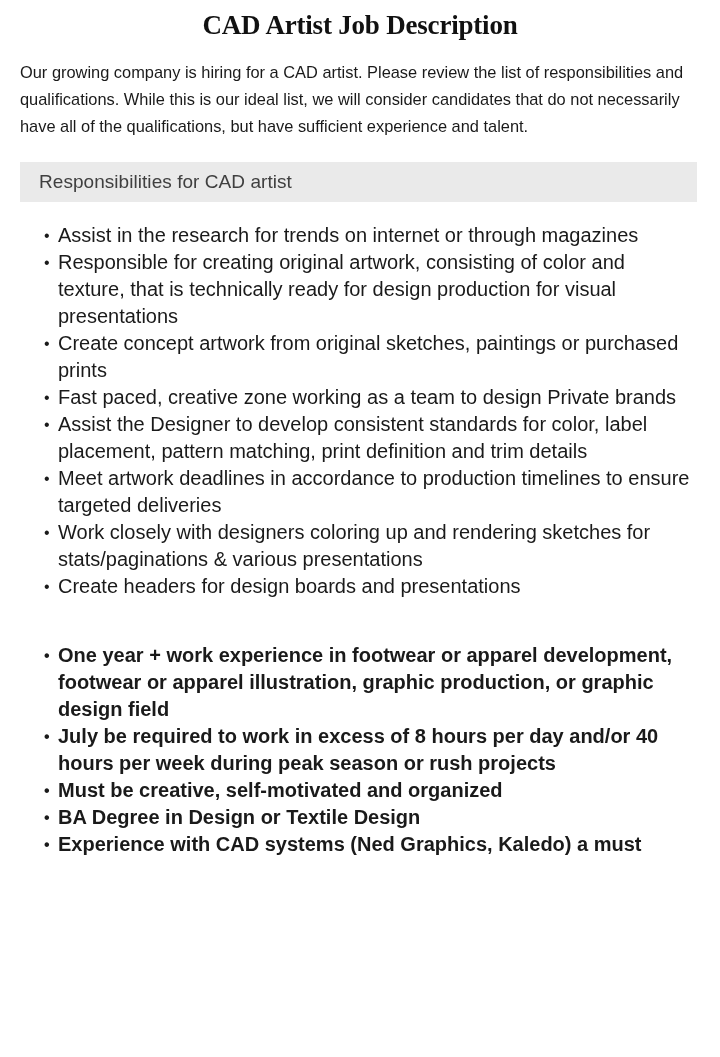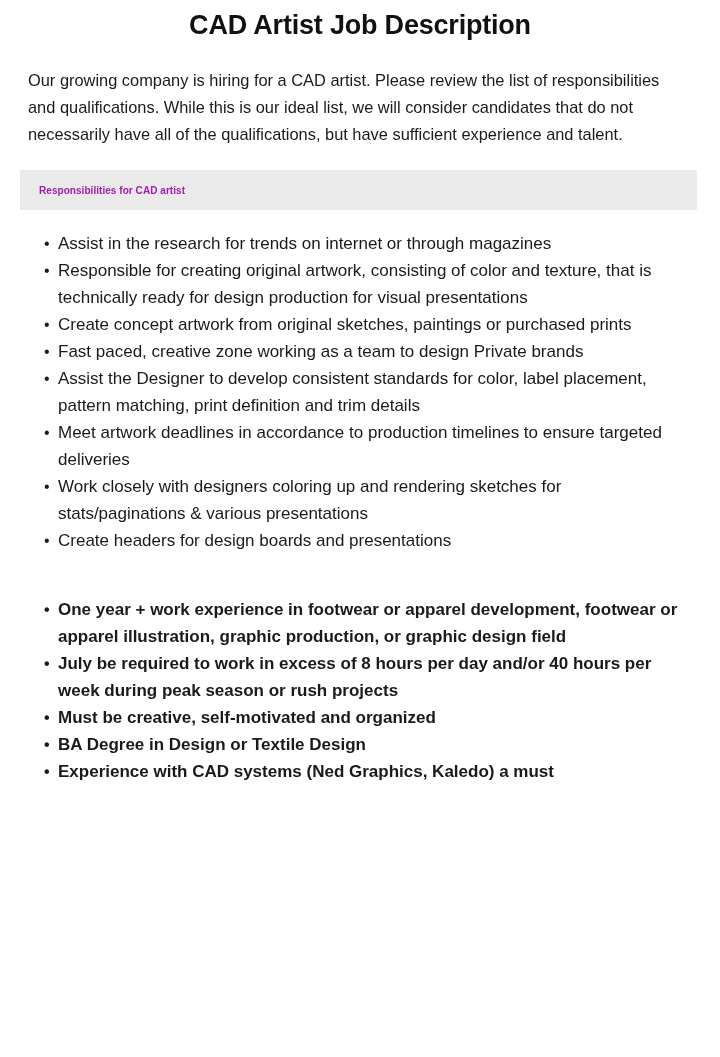--- a/index.html
+++ b/index.html
@@ -22,54 +22,55 @@
   }
   .doc-title {
     font-size: 27px;
     font-weight: bold;
     text-align: center;
     letter-spacing: -0.2px;
     margin: 0;
     padding: 8px 20px 0 20px;
     line-height: 34px;
     color: #111111;
+    font-family: Liberation Serif, serif;
   }
   .intro {
-    margin: 8px;
+    margin: 0;
     padding: 17px 23px 0 20px;
     font-size: 16.4px;
     line-height: 27px;
     color: #1a1a1a;
   }
   .section {
     margin-top: 22px;
   }
   .section-header {
     margin: 0 23px 0 20px;
     background: #eaeaea;
     height: 40px;
     display: flex;
     align-items: center;
     padding: 0 0 0 19px;
     box-sizing: border-box;
   }
   .section-header-label {
-    font-size: 10px;
-    font-weight: 700;
-    color: #a21caf;
+    font-size: 19px;
+    font-weight: 400;
+    color: #404040;
     letter-spacing: 0.05px;
   }
   ul.item-list {
     margin: 0;
     padding: 20px 27px 0 58px;
     list-style: none;
   }
   ul.item-list li {
     position: relative;
-    font-size: 17px;
+    font-size: 20px;
     line-height: 27px;
     color: #1a1a1a;
     margin: 0 0 0 0;
     padding: 0;
   }
   ul.item-list li::before {
     content: "\2022";
     position: absolute;
     left: -14px;
     top: 0;

